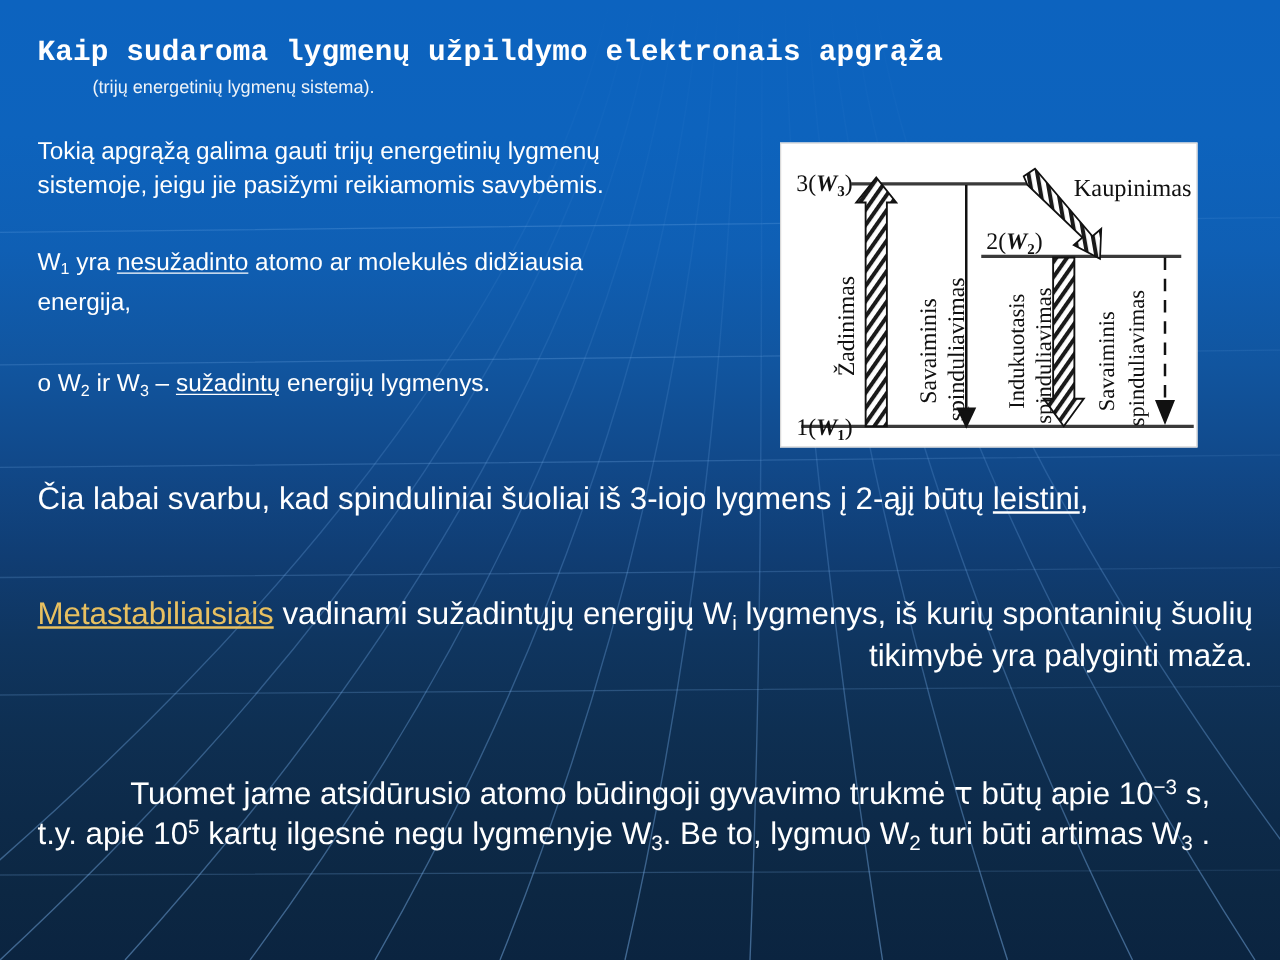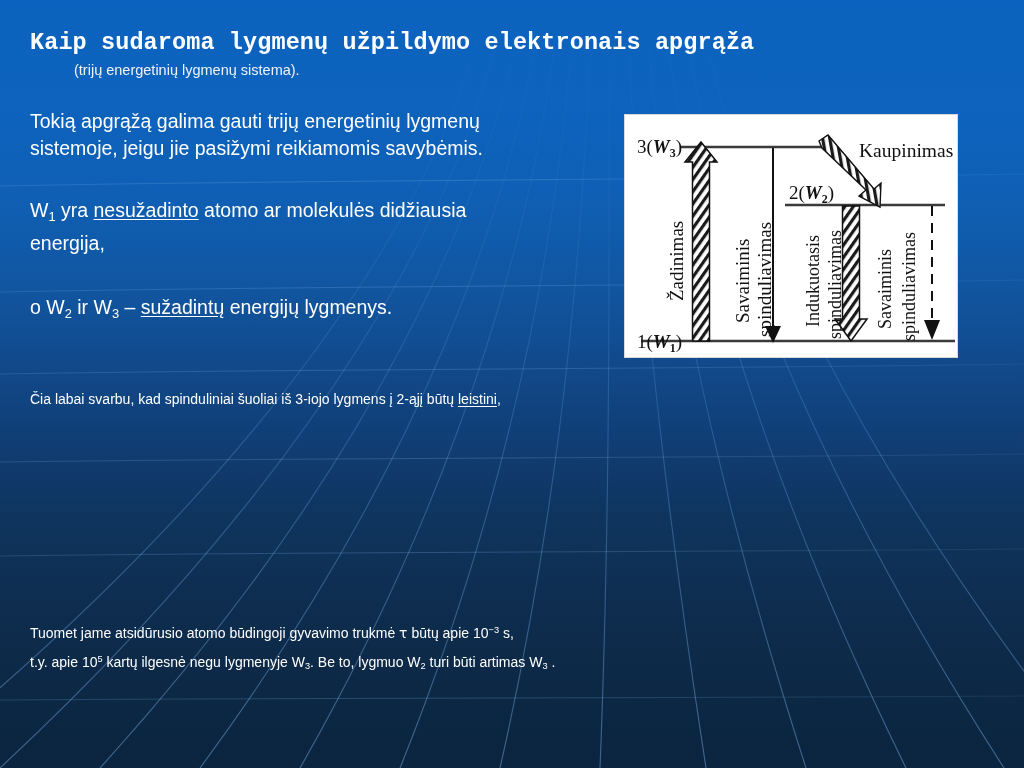--- a/index.html
+++ b/index.html
@@ -72,21 +72,21 @@
   }
 
   .para {
     position: absolute;
     left: 30px;
     color: #ffffff;
     font-size: 19.5px;
     line-height: 27px;
     white-space: nowrap;
   }
-  .para.wide { font-size: 14px; line-height: 26px; }
+  .para.wide { font-size: 25px; line-height: 26px; text-align: right; }
 
   .u { text-decoration: underline; text-underline-offset: 2px; }
   .gold { color: #e8c060; }
   sub { font-size: 0.66em; vertical-align: -0.28em; }
   sup { font-size: 0.66em; vertical-align: 0.52em; }
   .greek { font-family: "DejaVu Sans", sans-serif; }
 
   
   #diagram-box {
     position: absolute;
@@ -161,20 +161,24 @@
     </div>
 
     <div class="para" style="top:294px;">
       <div><span>o W</span><sub>2</sub><span> ir W</span><sub>3</sub><span> – </span><span class="u">sužadintų</span><span> energijų lygmenys.</span></div>
     </div>
 
     <div class="para wide" style="top:386px;">
       <div><span>Čia labai svarbu, kad spinduliniai šuoliai iš 3-iojo lygmens į 2-ąjį būtų </span><span class="u">leistini</span><span>,</span></div>
     </div>
 
+    <div class="para wide" style="top:478px;">
+      <div><span class="u gold">Metastabiliaisiais</span><span> vadinami sužadintųjų energijų W</span><sub>i</sub><span> lygmenys, iš kurių spontaninių šuolių</span></div>
+      <div>tikimybė yra palyginti maža.</div>
+    </div>
 
     <div class="para wide" style="top:573px;margin-top:44px;">
       <div><span>Tuomet jame atsidūrusio atomo būdingoji gyvavimo trukmė </span><span class="greek">τ</span><span> būtų apie 10</span><sup>−3</sup><span> s,</span></div>
       <div><span>t.y. apie 10</span><sup>5</sup><span> kartų ilgesnė negu lygmenyje W</span><sub>3</sub><span>. Be to, lygmuo W</span><sub>2</sub><span> turi būti artimas W</span><sub>3</sub><span> .</span></div>
     </div>
 
     <div id="diagram-box">
       <svg id="diagram-svg" width="347" height="242" viewBox="0 0 347 242">
         <defs>
           <pattern id="hatch" width="7" height="7" patternTransform="rotate(35)" patternUnits="userSpaceOnUse">

